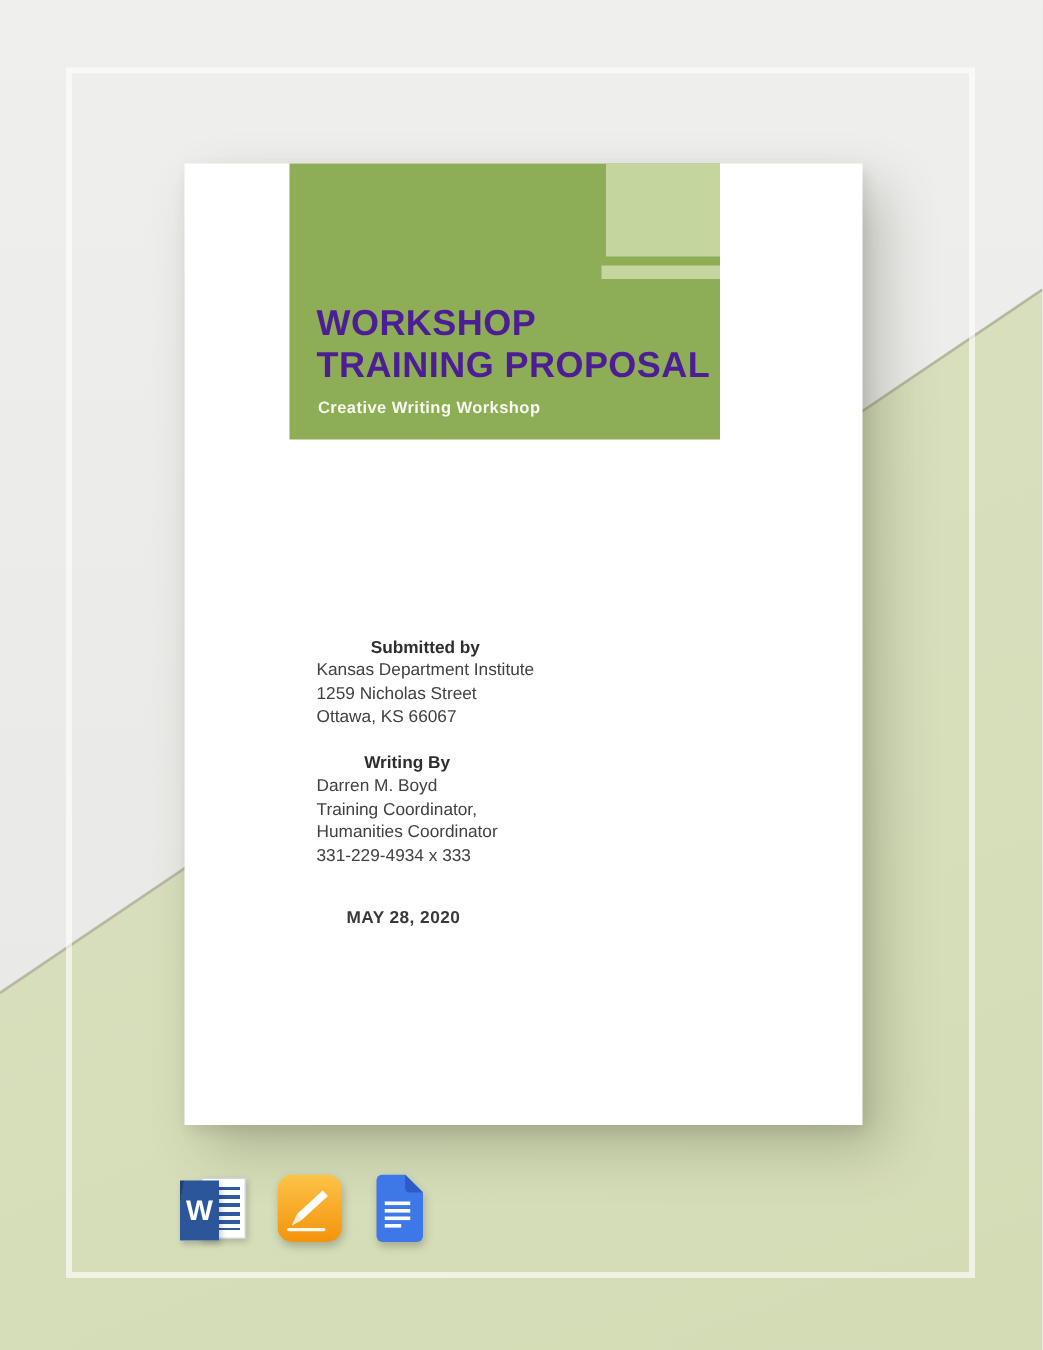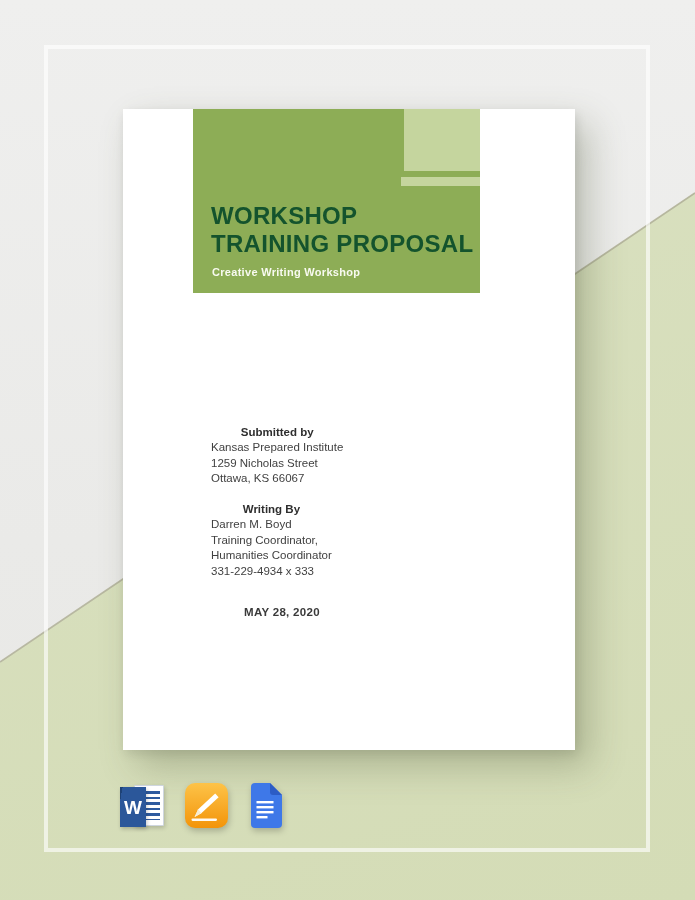--- a/index.html
+++ b/index.html
@@ -35,37 +35,37 @@
     background:#8dad56;
   }
   .accent-square{
     position:absolute;top:0;right:0;width:76px;height:62px;background:#c5d59e;
   }
   .accent-stripe{
     position:absolute;top:68px;right:0;width:79px;height:9px;background:#c5d59e;
   }
   .doc-title{
     position:absolute;left:18px;top:93px;
-    font-size:24px;line-height:28px;font-weight:bold;color:#14532d;
+    font-size:24px;line-height:28px;font-weight:bold;color:#4c1d95;
     letter-spacing:.3px;white-space:nowrap;
   }
   .doc-subtitle{
     position:absolute;left:19px;top:157px;
     font-size:11px;font-weight:bold;color:#f8faf0;letter-spacing:.3px;text-align:center;
   }
   
   .text-block{
     position:absolute;left:88px;
     font-size:11.5px;line-height:15.4px;color:#414141;white-space:nowrap;
   }
   .text-block .label{font-weight:bold;color:#2e2e2e;text-align:center;}
   .block-submitted{top:316px;}
   .block-prepared{top:393px;}
   .doc-date{
-    position:absolute;left:85px;top:497px;
+    position:absolute;left:72px;top:497px;
     font-size:11.5px;font-weight:bold;color:#3a3a3a;letter-spacing:.3px;white-space:nowrap;padding-left:36px;
   }
   
   .icons-row{
     position:absolute;left:120px;top:783px;
     display:flex;gap:20px;align-items:flex-start;
   }
   .app-icon{position:relative;cursor:pointer;}
   .icon-word{width:45px;height:46px;}
   .word-sheet{
@@ -107,21 +107,21 @@
       <div class="accent-stripe"></div>
       <div class="doc-title">
         <div>WORKSHOP</div>
         <div>TRAINING PROPOSAL</div>
       </div>
       <div class="doc-subtitle">Creative Writing Workshop</div>
     </div>
 
     <div class="text-block block-submitted">
       <div class="label">Submitted by</div>
-      <div>Kansas Prepared Institute</div>
+      <div>Kansas Department Institute</div>
       <div>1259 Nicholas Street</div>
       <div>Ottawa, KS 66067</div>
     </div>
 
     <div class="text-block block-prepared">
       <div class="label">Writing By</div>
       <div>Darren M. Boyd</div>
       <div>Training Coordinator,</div>
       <div>Humanities Coordinator</div>
       <div>331-229-4934 x 333</div>

